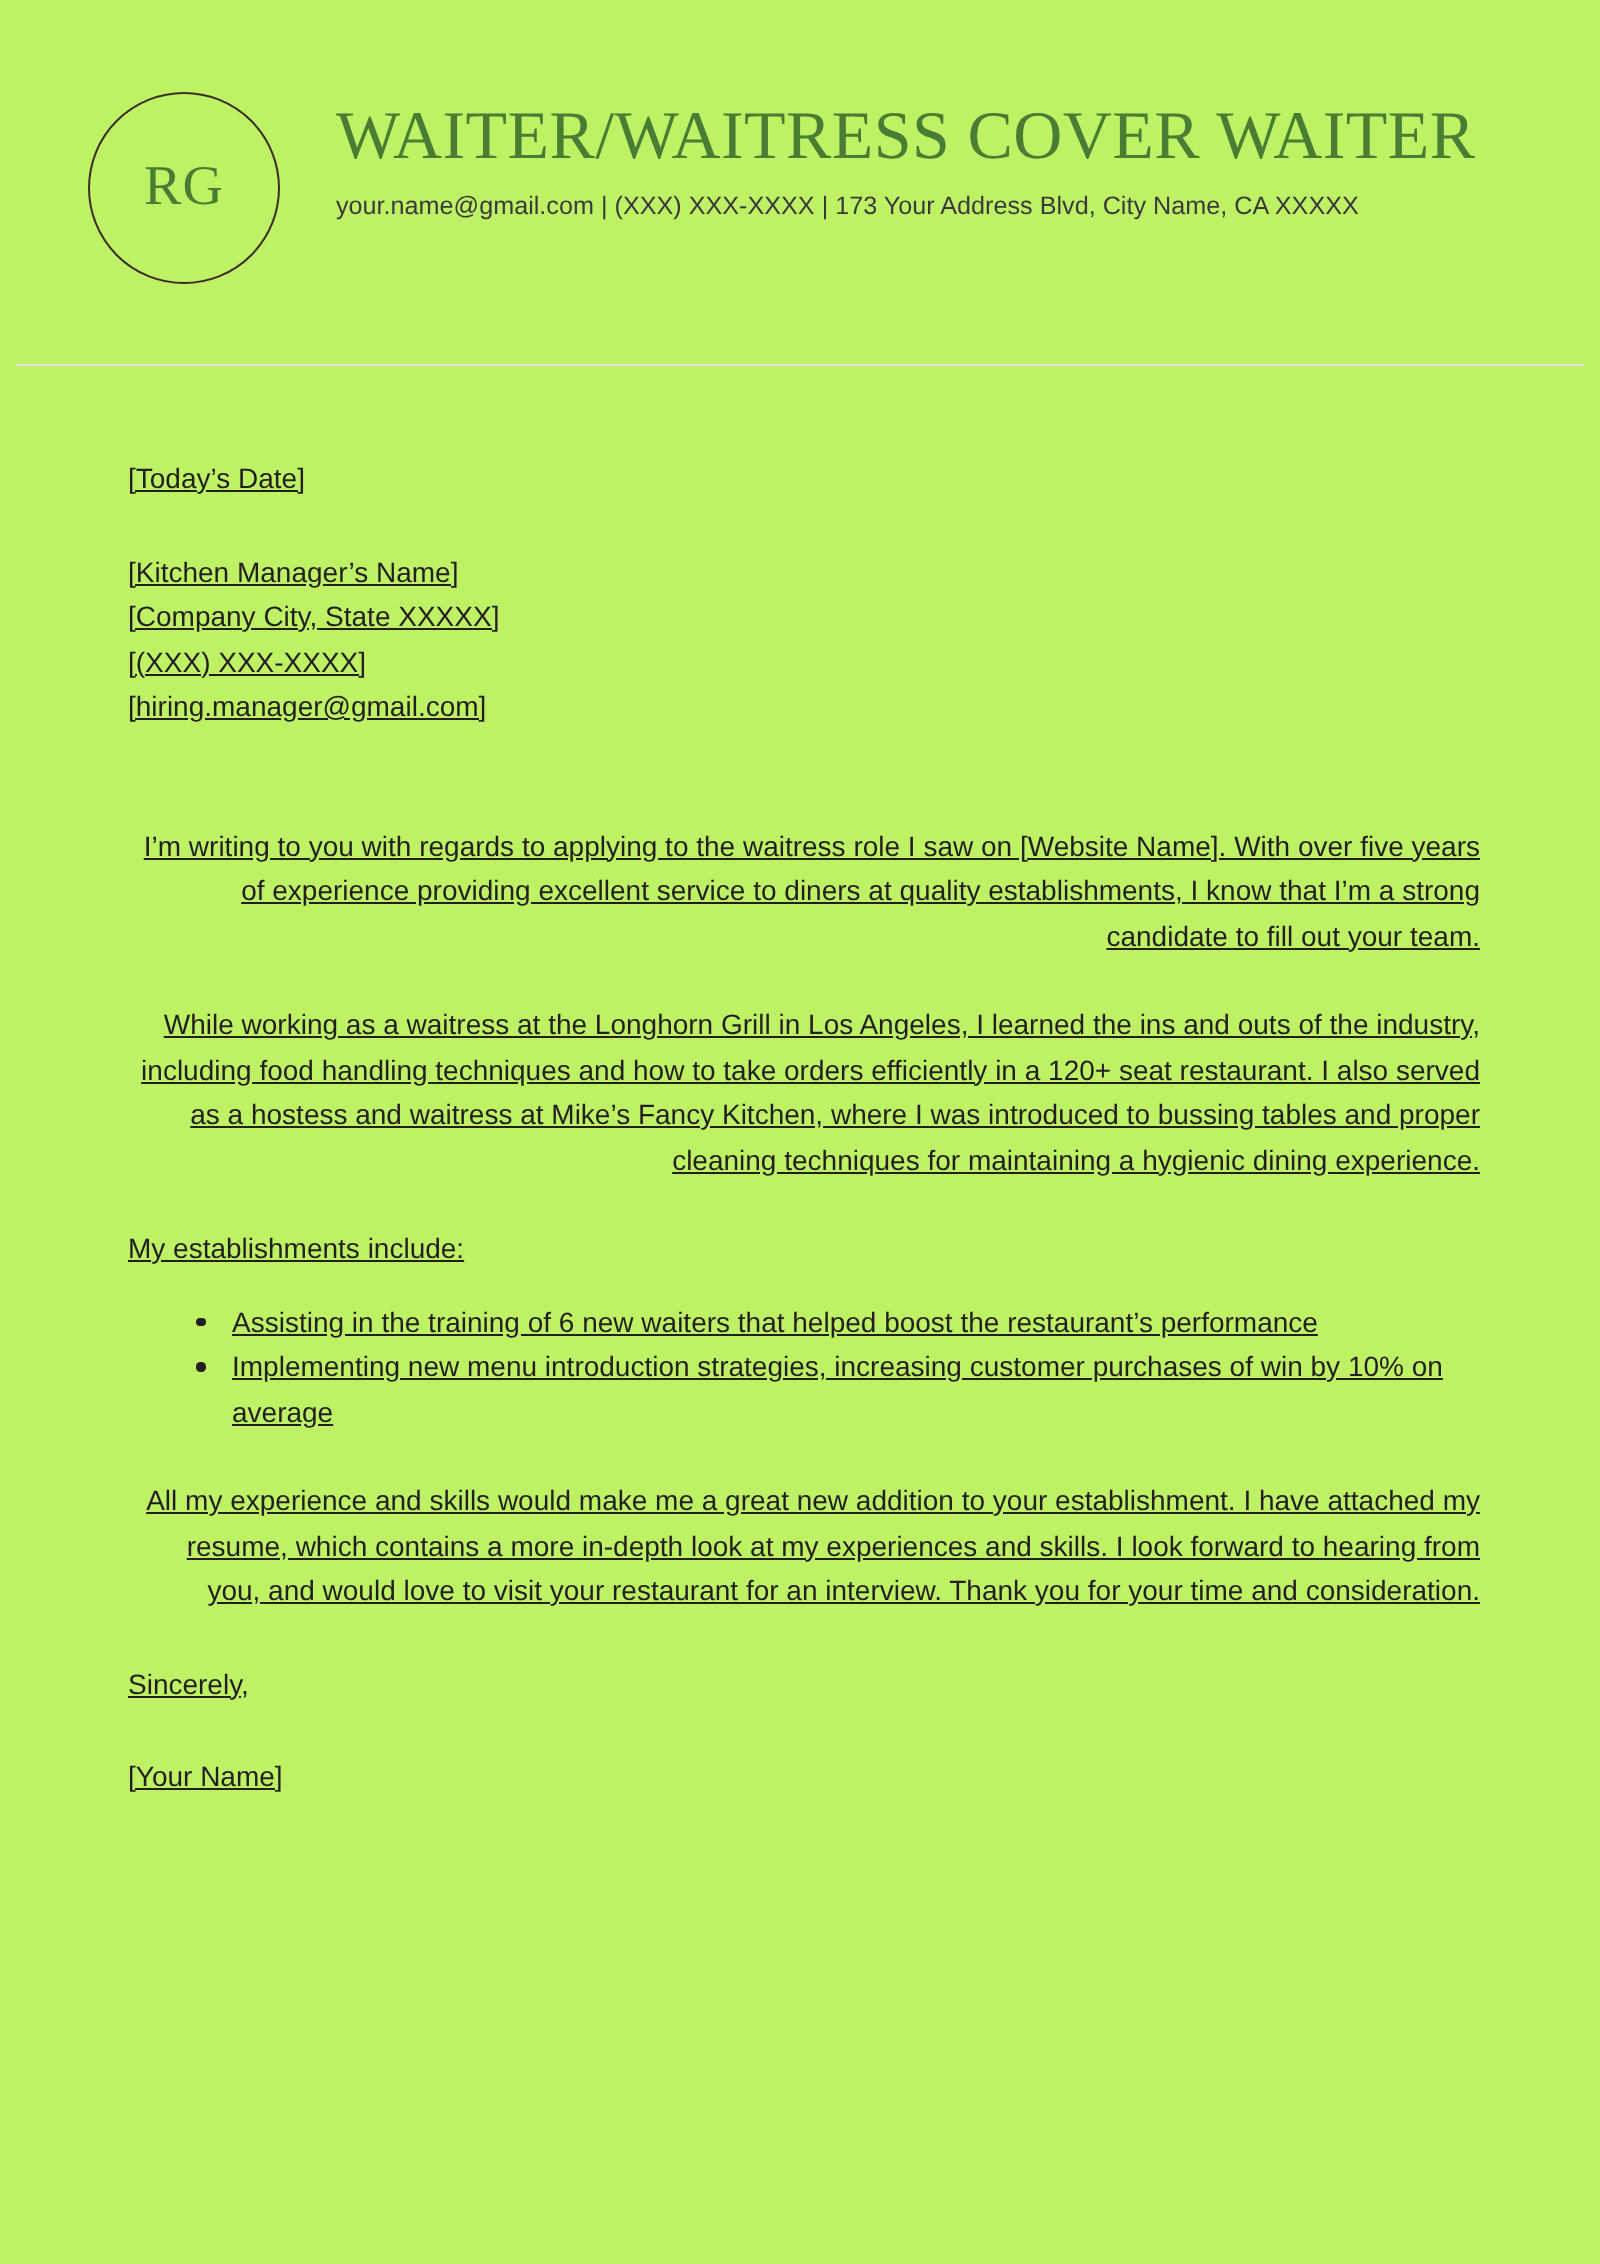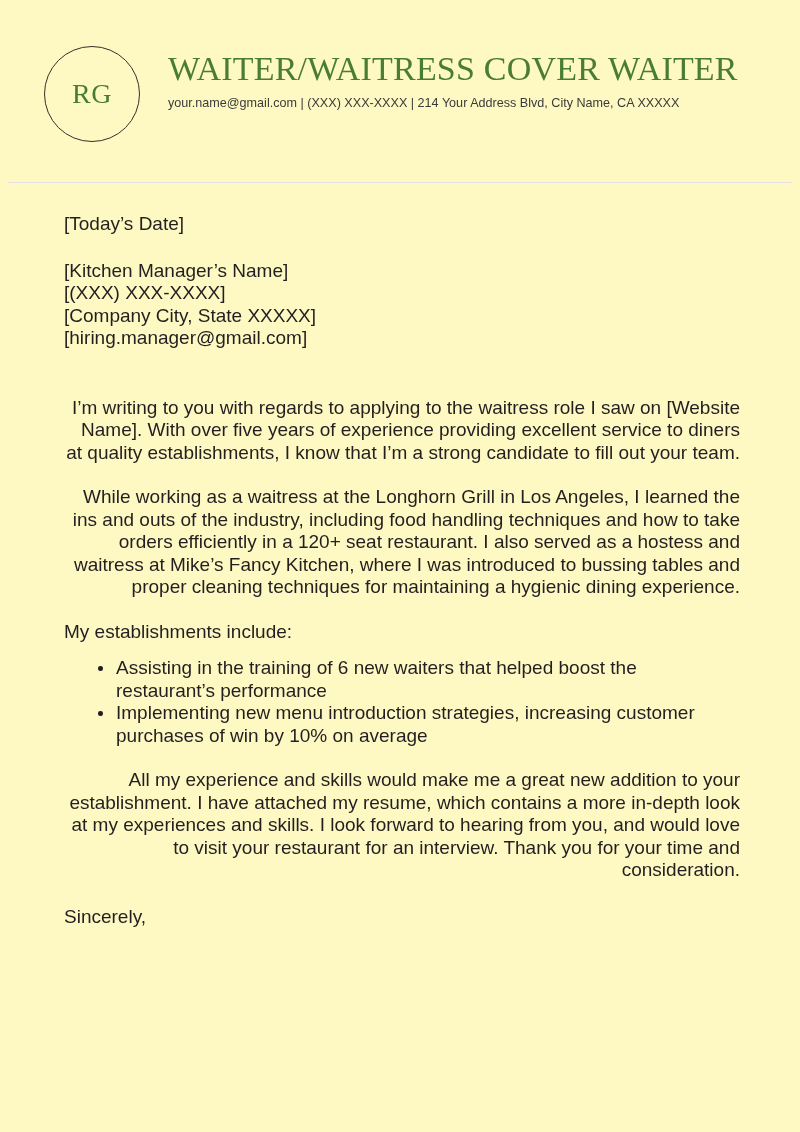--- a/index.html
+++ b/index.html
@@ -10,21 +10,21 @@
   body {
     width: 800px;
     height: 1132px;
     font-family: "Liberation Sans", sans-serif;
     -webkit-font-smoothing: antialiased;
   }
   .page {
     position: relative;
     width: 800px;
     height: 1132px;
-    background: #fef9c3;
+    background: #bef264;
     overflow: hidden;
   }
 
   
   .header {
     position: relative;
     height: 183px;
     box-sizing: border-box;
   }
   .monogram {
@@ -76,25 +76,26 @@
     top: 182px;
     width: 784px;
     height: 1px;
     background: #e2e2e2;
   }
 
   
   .letter {
     position: absolute;
     left: 64px;
-    top: 213px;
+    top: 228px;
     width: 676px;
-    font-size: 19px;
+    font-size: 14px;
     line-height: 22.5px;
     color: #231f20;
+    text-decoration: underline;
   }
   .gap-date { height: 24px; }
   .gap-addr { height: 24px; }
   .gap-sal  { height: 23px; }
   .gap-para { height: 22px; }
   .gap-list { height: 14px; }
   .gap-sign { height: 24px; }
   .gap-name { height: 24px; }
 
   .addr-line, .date-line, .salutation, .sign-off, .your-name, .list-lead {
@@ -132,36 +133,36 @@
 <div class="page">
 
   <div class="header">
 
     <div class="monogram">
       <span class="monogram-text">RG</span>
     </div>
 
     <div class="header-text">
       <h1 class="doc-title">WAITER/WAITRESS COVER WAITER</h1>
-      <div class="contact-line">your.name@gmail.com | (XXX) XXX-XXXX | 214 Your Address Blvd, City Name, CA XXXXX</div>
+      <div class="contact-line">your.name@gmail.com | (XXX) XXX-XXXX | 173 Your Address Blvd, City Name, CA XXXXX</div>
     </div>
 
   </div>
 
   <div class="divider"></div>
 
   <div class="letter">
 
     <div class="date-line">[Today’s Date]</div>
     <div class="gap-date"></div>
 
     <div>
       <div class="addr-line">[Kitchen Manager’s Name]</div>
+      <div class="addr-line">[Company City, State XXXXX]</div>
       <div class="addr-line">[(XXX) XXX-XXXX]</div>
-      <div class="addr-line">[Company City, State XXXXX]</div>
       <div class="addr-line">[hiring.manager@gmail.com]</div>
     </div>
     <div class="gap-addr"></div>
 
     <div class="gap-sal"></div>
 
     <p class="para">I’m writing to you with regards to applying to the waitress role I saw on [Website Name]. With over five years of experience providing excellent service to diners at quality establishments, I know that I’m a strong candidate to fill out your team.</p>
     <div class="gap-para"></div>
 
     <p class="para">While working as a waitress at the Longhorn Grill in Los Angeles, I learned the ins and outs of the industry, including food handling techniques and how to take orders efficiently in a 120+ seat restaurant. I also served as a hostess and waitress at Mike’s Fancy Kitchen, where I was introduced to bussing tables and proper cleaning techniques for maintaining a hygienic dining experience.</p>
@@ -175,16 +176,17 @@
       <li>Implementing new menu introduction strategies, increasing customer purchases of win by 10% on average</li>
     </ul>
     <div class="gap-para"></div>
 
     <p class="para">All my experience and skills would make me a great new addition to your establishment. I have attached my resume, which contains a more in-depth look at my experiences and skills. I look forward to hearing from you, and would love to visit your restaurant for an interview. Thank you for your time and consideration.</p>
     <div class="gap-sign"></div>
 
     <div class="sign-off">Sincerely,</div>
     <div class="gap-name"></div>
 
+    <div class="your-name">[Your Name]</div>
 
   </div>
 
 </div>
 
 </body></html>

